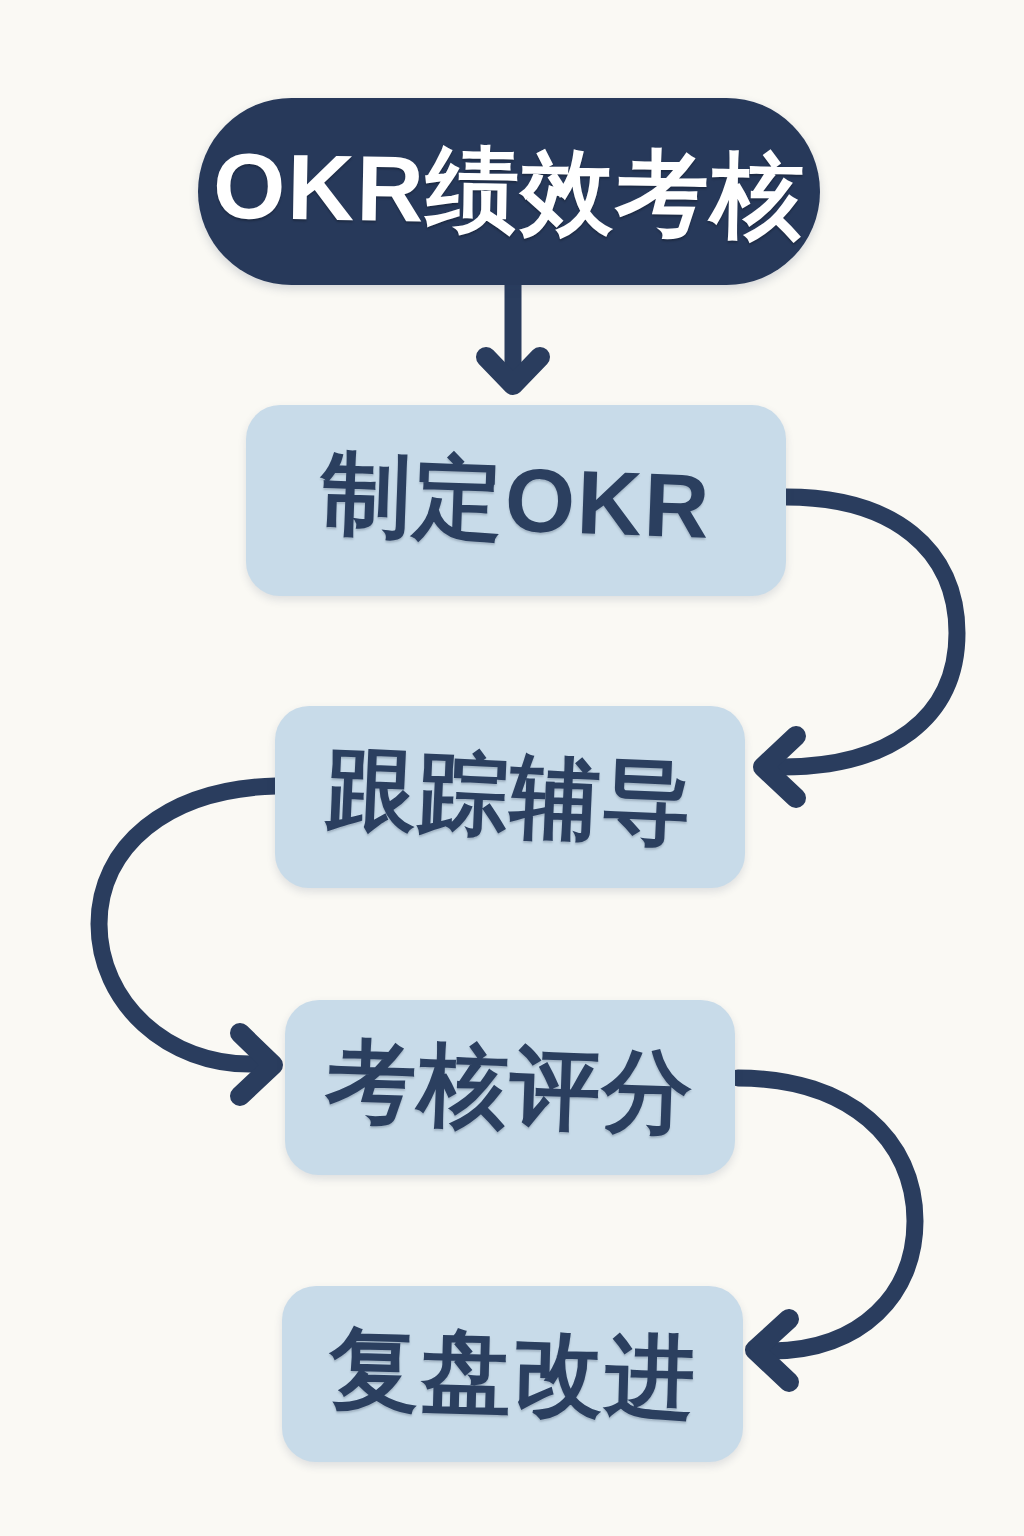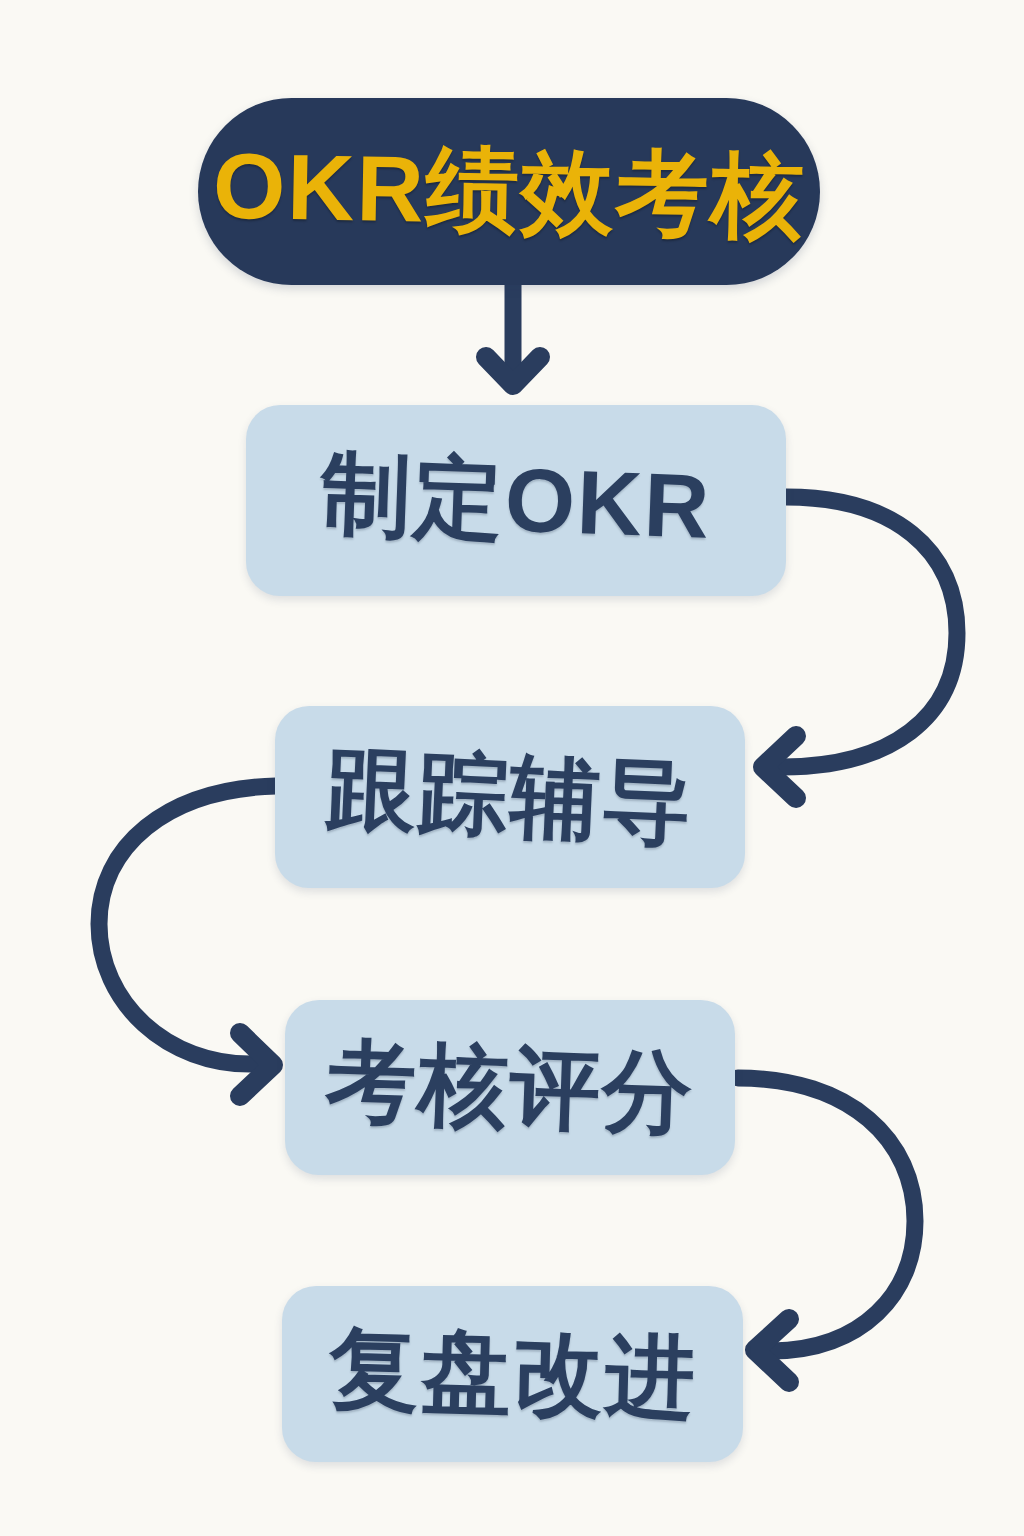--- a/index.html
+++ b/index.html
@@ -36,21 +36,21 @@
     text-align: center;
     font-weight: bold;
     letter-spacing: 2px;
     white-space: nowrap;
   }
   .title-node {
     left: 198px; top: 98px;
     width: 622px; height: 187px;
     background: #27395a;
     border-radius: 94px;
-    color: #eab308;
+    color: #ffffff;
     font-size: 93px;
     box-shadow: 0 4px 10px rgba(39, 57, 90, 0.18);
   }
   .step-node {
     background: #c8dbe9;
     color: #2b3f5f;
     border-radius: 34px;
     font-size: 90px;
     box-shadow: 0 4px 9px rgba(39, 57, 90, 0.13);
   }

